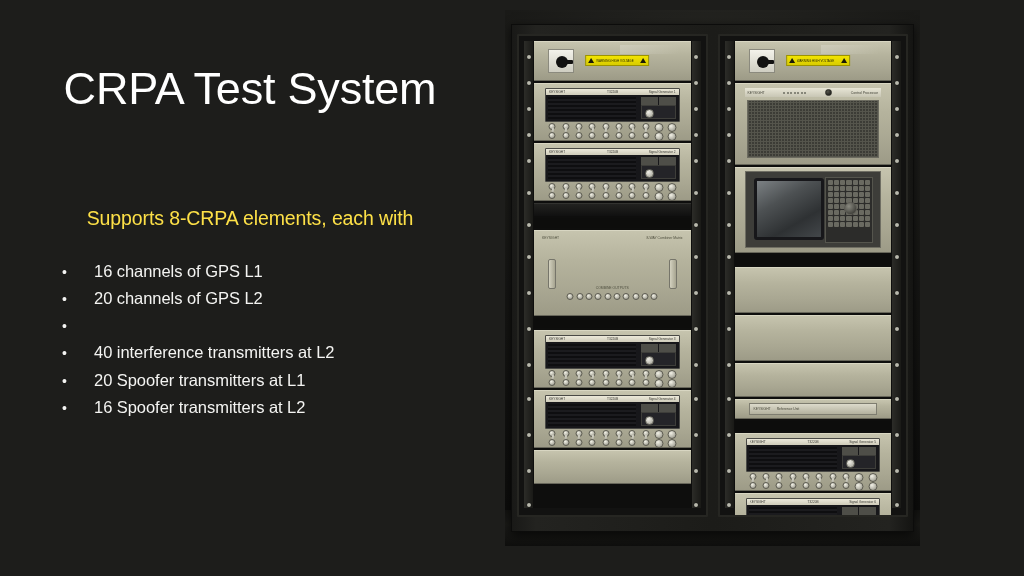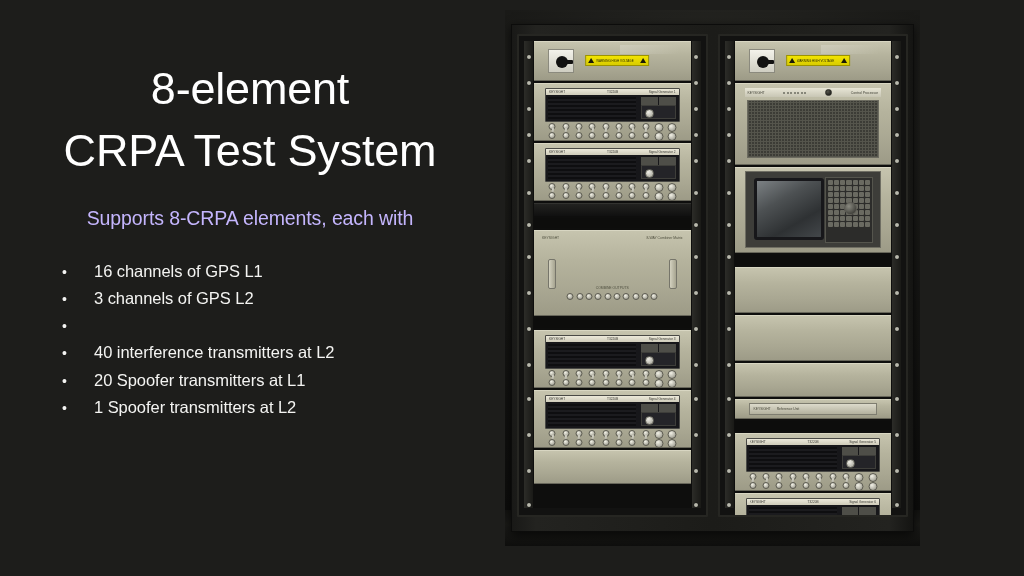--- a/index.html
+++ b/index.html
@@ -15,21 +15,21 @@
   .text-col { position:absolute; left:0; top:0; width:500px; height:576px; }
 
   .title-block { position:absolute; left:0; top:58px; width:500px; text-align:center; }
   .title-line {
     font-size:45px; font-weight:400; line-height:62px;
     color:#ffffff; letter-spacing:-0.2px;
   }
 
   .subtitle {
     position:absolute; left:0; top:207px; width:500px; text-align:center;
-    font-size:19.5px; font-weight:400; color:#c4b5fd; letter-spacing:-0.1px;
+    font-size:19.5px; font-weight:400; color:#fde047; letter-spacing:-0.1px;
   }
 
   .bullets { position:absolute; left:62px; top:258px; width:430px; list-style:none; }
   .bullet-row {
     display:flex; align-items:baseline;
     font-size:16.5px; line-height:26.4px; color:#f4f4f2;
   }
   .bullet-dot {
     width:32px; flex:0 0 32px; font-size:14px; color:#f4f4f2; line-height:26.4px;
   }
@@ -268,49 +268,48 @@
     background:linear-gradient(90deg,rgba(255,255,255,.20),rgba(255,255,255,0));
     pointer-events:none;
   }
 </style>
 </head>
 <body>
 
 <div class="text-col">
 
   <div class="title-block">
-    <div class="title-line">8-element</div>
     <div class="title-line">CRPA Test System</div>
   </div>
 
   <div class="subtitle">Supports 8-CRPA elements, each with</div>
 
   <ul class="bullets">
     <li class="bullet-row">
       <span class="bullet-dot">•</span>
       <span class="bullet-text">16 channels of GPS L1</span>
     </li>
     <li class="bullet-row">
       <span class="bullet-dot">•</span>
-      <span class="bullet-text">3 channels of GPS L2</span>
+      <span class="bullet-text">20 channels of GPS L2</span>
     </li>
     <li class="bullet-row">
       <span class="bullet-dot">•</span>
     </li>
     <li class="bullet-row">
       <span class="bullet-dot">•</span>
       <span class="bullet-text">40 interference transmitters at L2</span>
     </li>
     <li class="bullet-row">
       <span class="bullet-dot">•</span>
       <span class="bullet-text">20 Spoofer transmitters at L1</span>
     </li>
     <li class="bullet-row">
       <span class="bullet-dot">•</span>
-      <span class="bullet-text">1 Spoofer transmitters at L2</span>
+      <span class="bullet-text">16 Spoofer transmitters at L2</span>
     </li>
   </ul>
 
 </div>
 
 <div class="photo">
   <div class="photo-bg"></div>
   <div class="floor"></div>
 
   <div class="cabinet">

